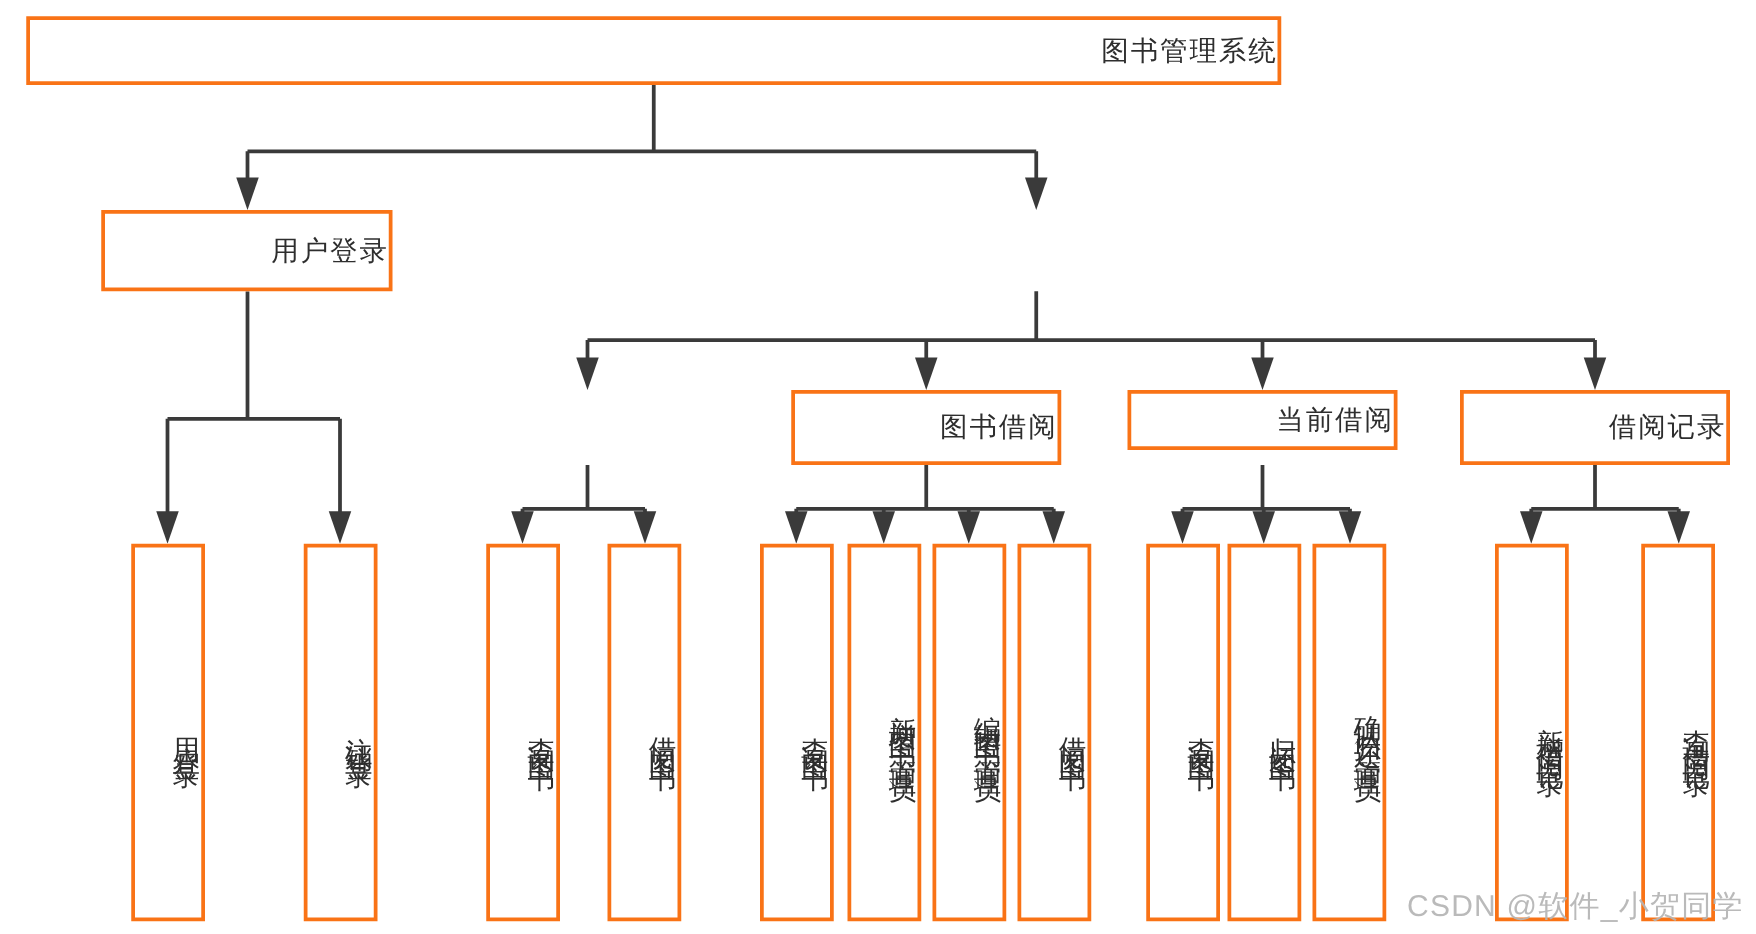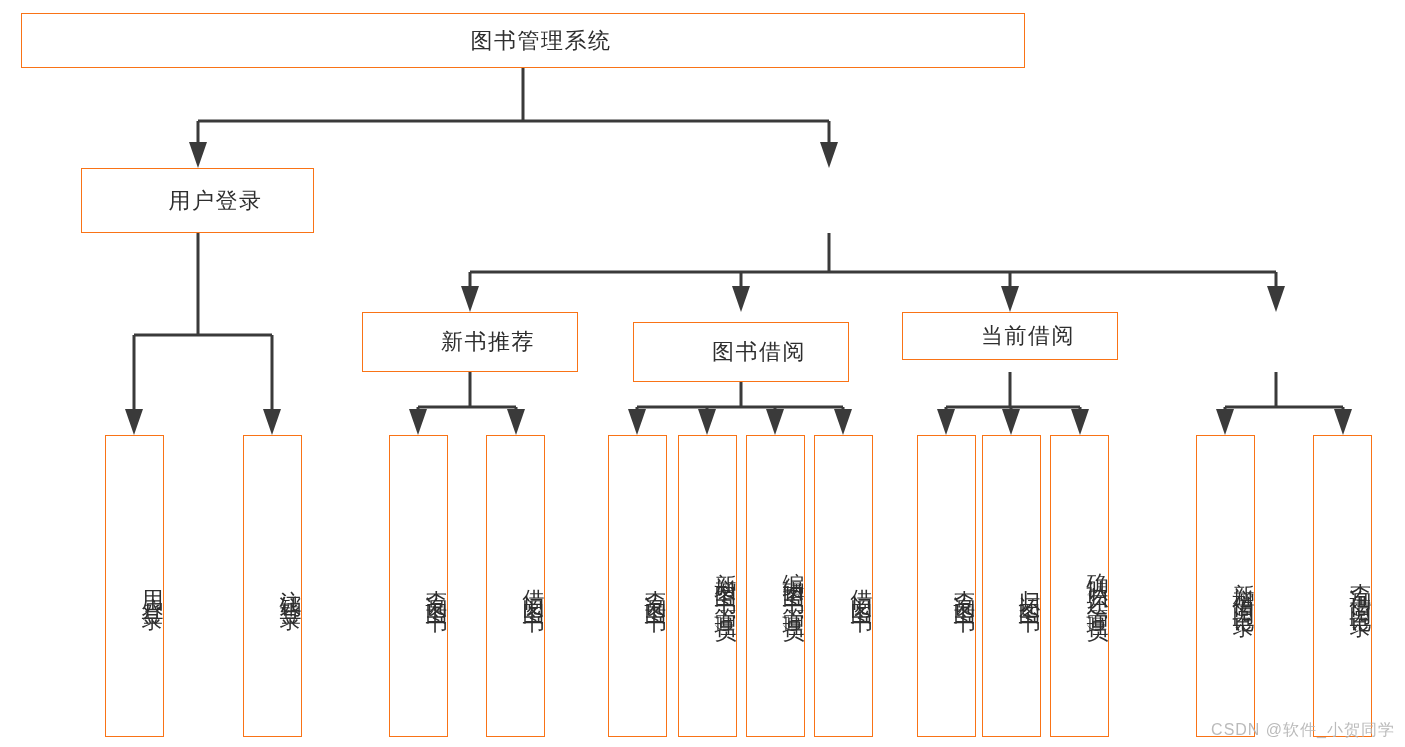--- a/index.html
+++ b/index.html
@@ -13,42 +13,42 @@
   svg.connectors {
     position:absolute; left:0; top:0;
     width:1405px; height:747px;
     pointer-events:none;
   }
   svg.connectors path { stroke:#3a3a3a; stroke-width:3; fill:none; }
   svg.connectors polygon { fill:#3a3a3a; }
   .node {
     position:absolute;
     box-sizing:border-box;
-    border:1px solid #f97316;
+    border:3px solid #f97316;
     background:#ffffff;
     display:flex;
     align-items:center;
-    justify-content:center;
+    justify-content:flex-end;
     color:#2e2e2e;
     font-size:22px;
     letter-spacing:1.5px;
     white-space:nowrap;
     padding-left:36px;
   }
   .node.leaf span {
     writing-mode:vertical-lr;
     text-orientation:mixed;
     letter-spacing:7px;
     line-height:1.1;
     white-space:normal;
   }
   .watermark {
     position:absolute;
     right:10px; bottom:6px;
-    font-size:16px;
+    font-size:24px;
     color:#b5b5b5;
     letter-spacing:1px;
     opacity:0.92;
     z-index:5;
   }
 </style>
 </head>
 <body>
 
 <div class="canvas">
@@ -87,32 +87,32 @@
 
   <div class="node" style="left:21px; top:13px; width:1004px; height:55px">
     <span>图书管理系统</span>
   </div>
 
   <div class="node" style="left:81px; top:168px; width:233px; height:65px">
     <span>用户登录</span>
   </div>
 
 
-  <div class="node" style="left:362px; top:312px; width:216px; height:60px">
-    <span>新书推荐</span>
-  </div>
 
-  <div class="node" style="left:633px; top:322px; width:216px; height:60px">
+  <div class="node" style="left:633px; top:312px; width:216px; height:60px">
     <span>图书借阅</span>
   </div>
 
   <div class="node" style="left:902px; top:312px; width:216px; height:48px">
     <span>当前借阅</span>
   </div>
 
+  <div class="node" style="left:1168px; top:312px; width:216px; height:60px">
+    <span>借阅记录</span>
+  </div>
 
   <div class="node leaf" style="left:105px; top:435px; width:59px; height:302px">
     <span>用户登录</span>
   </div>
 
   <div class="node leaf" style="left:243px; top:435px; width:59px; height:302px">
     <span>注销登录</span>
   </div>
 
   <div class="node leaf" style="left:389px; top:435px; width:59px; height:302px">

